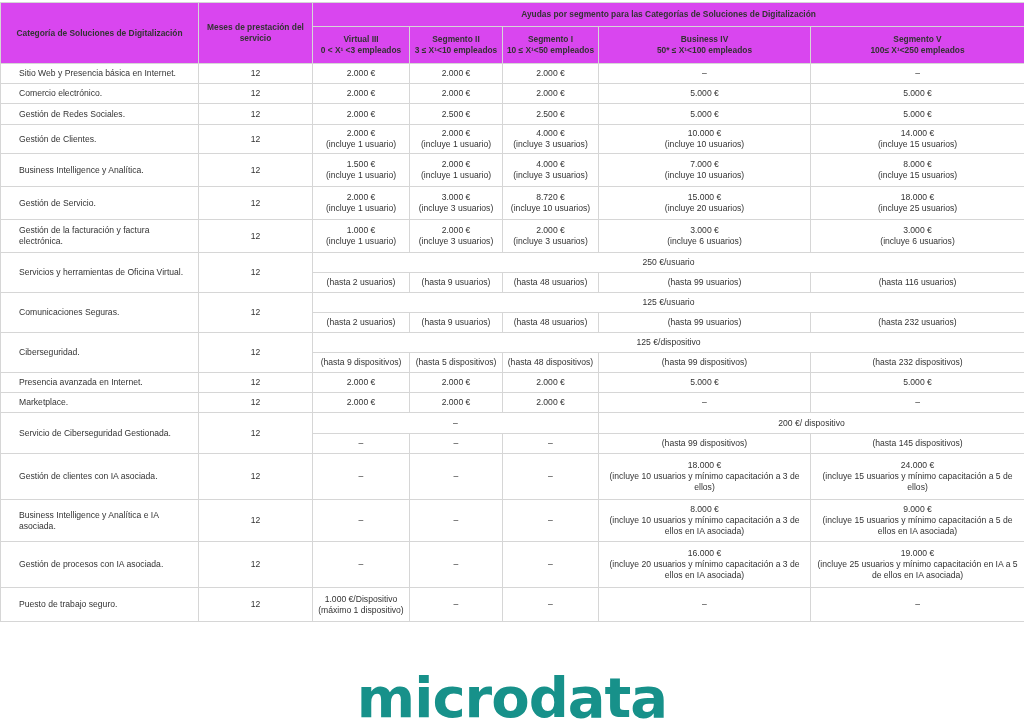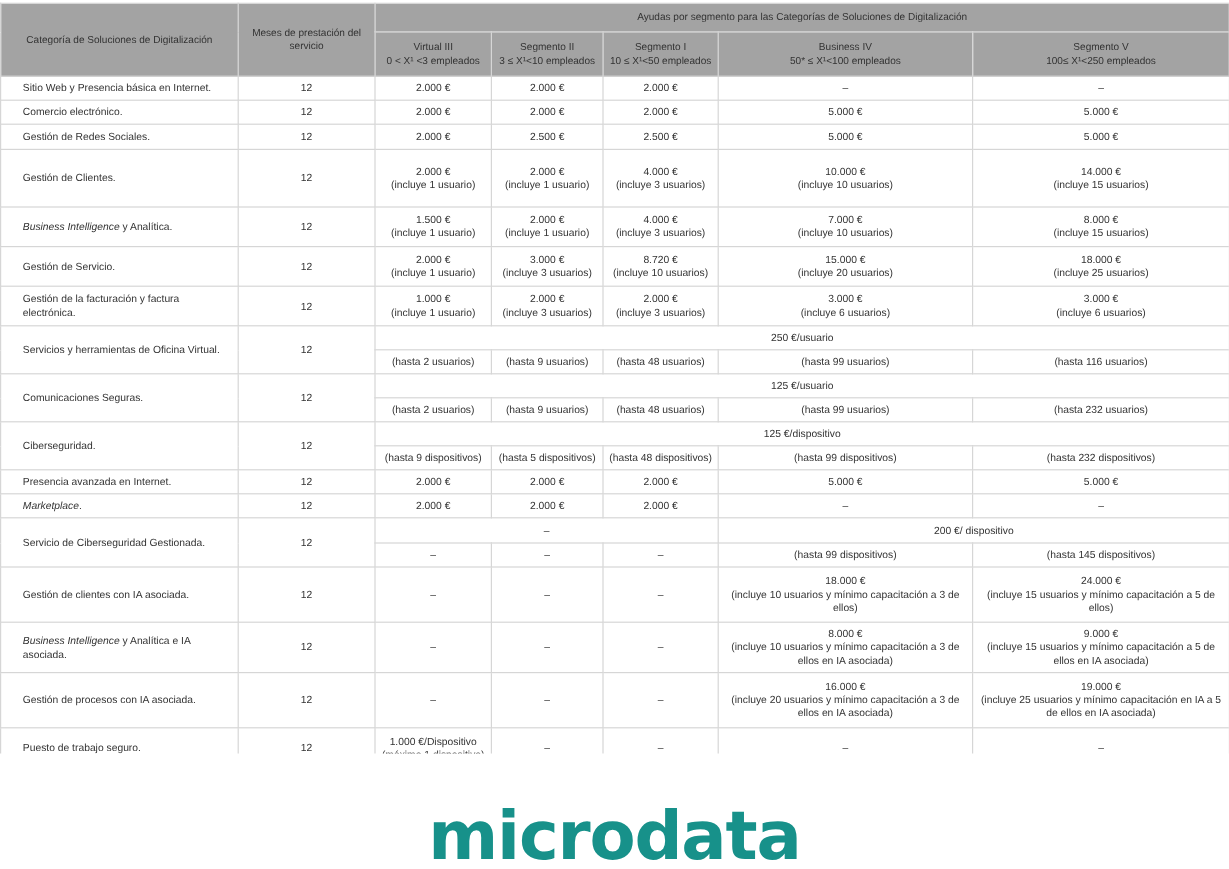--- a/index.html
+++ b/index.html
@@ -1,22 +1,22 @@
 <!DOCTYPE html>
 <html><head>
 <meta charset="utf-8">
 <style>
   html, body { margin: 0; padding: 0; background: #ffffff; }
   body { width: 1024px; height: 724px; overflow: hidden; position: relative; font-family: "Liberation Sans", sans-serif; color: #333; }
   .table-wrap { position: absolute; left: 0; top: 2px; width: 1024px; height: 626px; overflow: hidden; }
   table { border-collapse: collapse; table-layout: fixed; width: 1024px; font-size: 8.6px; line-height: 1.28; }
   td, th { border: 1px solid #d6d6d6; padding: 0 3px; text-align: center; vertical-align: middle; }
-  th { background: #a3a3a3; font-weight: normal; color: #333; font-size: 8.4px; }
+  th { background: #d946ef; font-weight: bold; color: #333; font-size: 8.4px; }
   td.cat { text-align: left; padding-left: 18px; }
-  .it { font-style: italic; }
+  .it { }
   .logo { position: absolute; left: 0; top: 670px; width: 1024px; text-align: center; font-family: "DejaVu Sans", sans-serif; font-weight: bold; font-size: 56px; letter-spacing: -1px; color: #17918a; line-height: 1; }
 </style>
 </head>
 <body>
 
 <div class="table-wrap">
 <table>
   <colgroup>
     <col style="width:198px">
         <col style="width:114px">
@@ -80,21 +80,21 @@
     <tr style="height:21px">
       <td class="cat">Gestión de Redes Sociales.</td>
       <td>12</td>
       <td>2.000 €</td>
       <td>2.500 €</td>
       <td>2.500 €</td>
       <td>5.000 €</td>
       <td>5.000 €</td>
     </tr>
 
-    <tr style="height:48px">
+    <tr style="height:29px">
       <td class="cat">Gestión de Clientes.</td>
       <td>12</td>
       <td>
             <div>2.000 €</div>
             <div>(incluye 1 usuario)</div>
           </td>
       <td>
             <div>2.000 €</div>
             <div>(incluye 1 usuario)</div>
           </td>

